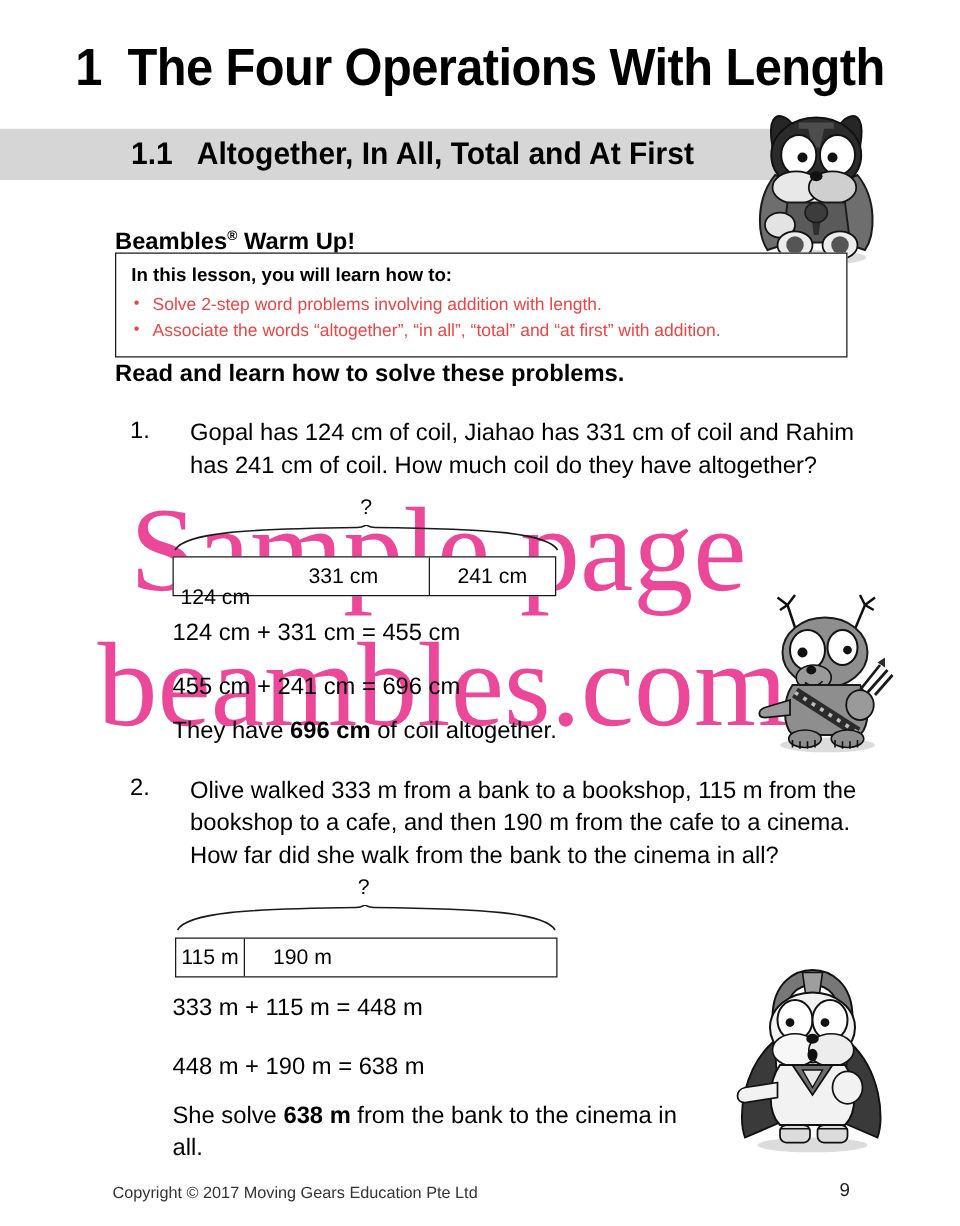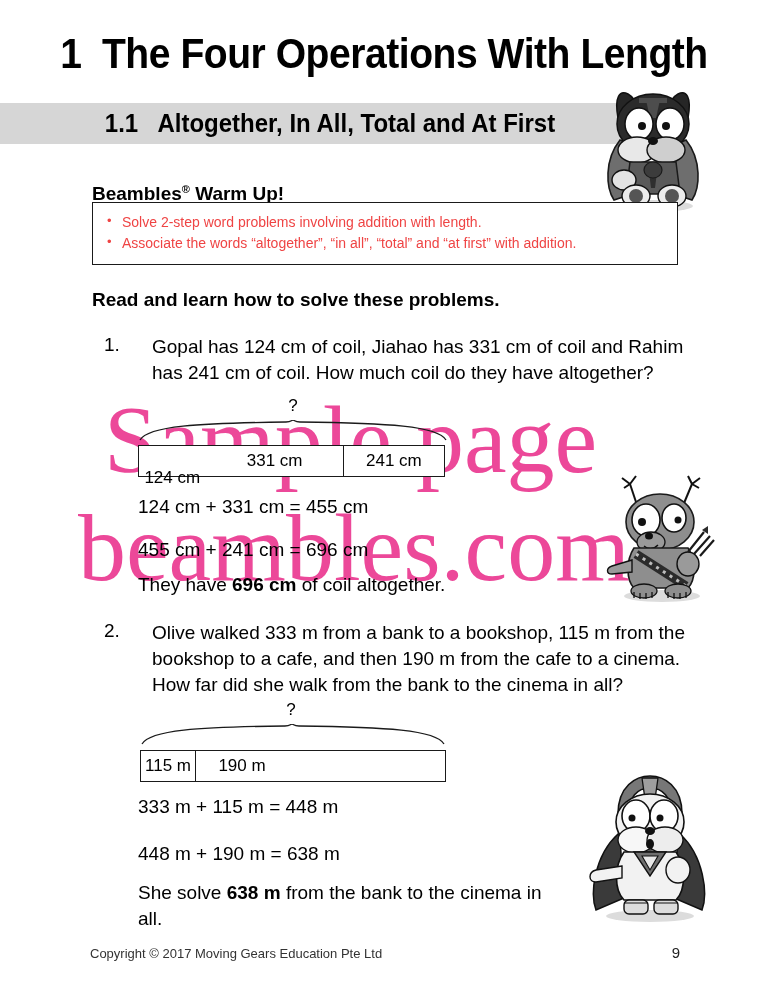--- a/index.html
+++ b/index.html
@@ -277,20 +277,21 @@
       <ellipse cx="42" cy="112" rx="14" ry="11" fill="#ececec" stroke="#111" stroke-width="1.4"></ellipse>
       <ellipse cx="78" cy="112" rx="14" ry="11" fill="#ececec" stroke="#111" stroke-width="1.4"></ellipse>
       <circle cx="42" cy="112" r="7" fill="#555"></circle>
       <circle cx="78" cy="112" r="7" fill="#555"></circle>
     </svg>
   </div>
 
   <div class="warmup-heading"><span>Beambles</span><sup>®</sup><span> Warm Up!</span></div>
 
   <div class="objectives-box">
+    <div class="objectives-title">In this lesson, you will learn how to:</div>
     <ul class="objectives-list">
       <li>Solve 2-step word problems involving addition with length.</li>
       <li>Associate the words “altogether”, “in all”, “total” and “at first” with addition.</li>
     </ul>
   </div>
 
   <div class="instruction">Read and learn how to solve these problems.</div>
 
   <div class="problem" style="left:104px; top:334px; width:594px;">
     <div class="problem-num">1.</div>

